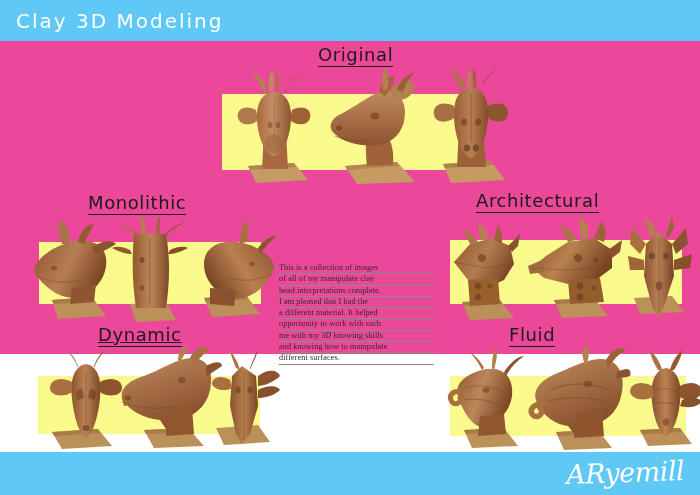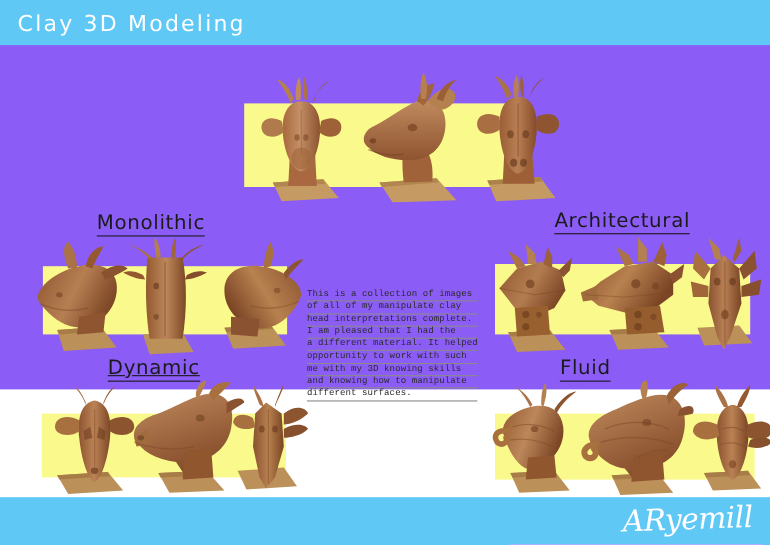--- a/index.html
+++ b/index.html
@@ -3,21 +3,21 @@
 <meta charset="utf-8">
 <style>
   * { margin:0; padding:0; box-sizing:border-box; }
   html,body{ width:700px; height:495px; }
   body{
     font-family:"DejaVu Sans", sans-serif;
     background:#ffffff;
     overflow:hidden;
     position:relative;
   }
-  #poster{ position:relative; width:700px; height:354px; background:#8b5cf6; }
+  #poster{ position:relative; width:700px; height:354px; background:#ec4899; }
 
   
   .header-bar{
     position:absolute; left:0; top:0; width:700px; height:41px;
     background:#5fc8f5;
   }
   .header-title{
     position:absolute; left:16px; top:9px;
     font-family:"DejaVu Sans", sans-serif;
     font-size:20px; font-weight:400; color:#ffffff;
@@ -57,36 +57,37 @@
   }
   .shot{ position:absolute; z-index:4; }
   .shot svg{ display:block; }
 
   
   .blurb{
     position:absolute; left:279px; top:263px; width:155px;
     z-index:7;
   }
   .blurb .ln{
-    font-family:Liberation Mono, monospace;
+    font-family:Liberation Serif, serif;
     font-size:8.2px; color:#2b2b2b;
     line-height:10.3px;
     border-bottom:0.8px solid #8a8a8a;
     white-space:nowrap;
     letter-spacing:0.1px;
   }
 </style>
 </head>
 <body>
 
 <div id="poster">
 
   <div class="header-bar"></div>
   <div class="header-title">Clay 3D Modeling</div>
 
+  <div class="sec-title" style="left:318px; top:44px;">Original</div>
 
   <div class="group" style="left:218px; top:66px; width:265px; height:118px;">
     <div class="yellowband" style="left:4px; top:28px; width:258px; height:76px;"></div>
 
     <div class="shot" style="left:8px; top:4px;">
       <svg width="96" height="114" viewBox="0 0 96 114">
         <defs>
           <linearGradient id="o1g" x1="0" y1="0" x2="1" y2="0">
             <stop offset="0%" stop-color="#a9673d"></stop>
               <stop offset="45%" stop-color="#c38f65"></stop>
@@ -240,21 +241,21 @@
         <path d="M86 48 C86 36 68 24 48 22 C30 20 16 28 16 44 C16 60 28 74 44 78 C62 82 80 66 86 48Z" fill="url(#m3g)"></path>
         <path d="M22 68 L48 70 L46 86 L22 84 Z" fill="#8a5230"></path>
         <path d="M58 22 C62 10 60 4 58 0 C54 6 52 14 52 24Z" fill="#a9703f"></path>
         <path d="M70 28 C78 18 84 16 88 16 C82 22 76 28 72 34Z" fill="#8d5430"></path>
         <ellipse cx="64" cy="44" rx="3" ry="2.4" fill="#6a3a1d" opacity="0.45"></ellipse>
         <path d="M84 54 C70 60 54 62 40 58" stroke="#7a4626" stroke-width="1.2" fill="none" opacity="0.4"></path>
       </svg>
     </div>
   </div>
 
-  <div class="sec-title" style="left:504px; top:190px;">Architectural</div>
+  <div class="sec-title" style="left:476px; top:190px;">Architectural</div>
 
   <div class="group" style="left:448px; top:212px; width:252px; height:112px;">
     <div class="yellowband" style="left:2px; top:28px; width:232px; height:64px;"></div>
 
     <div class="shot" style="left:0px; top:6px;">
       <svg width="88" height="104" viewBox="0 0 88 104">
         <defs>
             <linearGradient id="a1g" x1="0" y1="0" x2="1" y2="0.5">
           <stop offset="0%" stop-color="#92582f"></stop>
               <stop offset="55%" stop-color="#b37c50"></stop>

